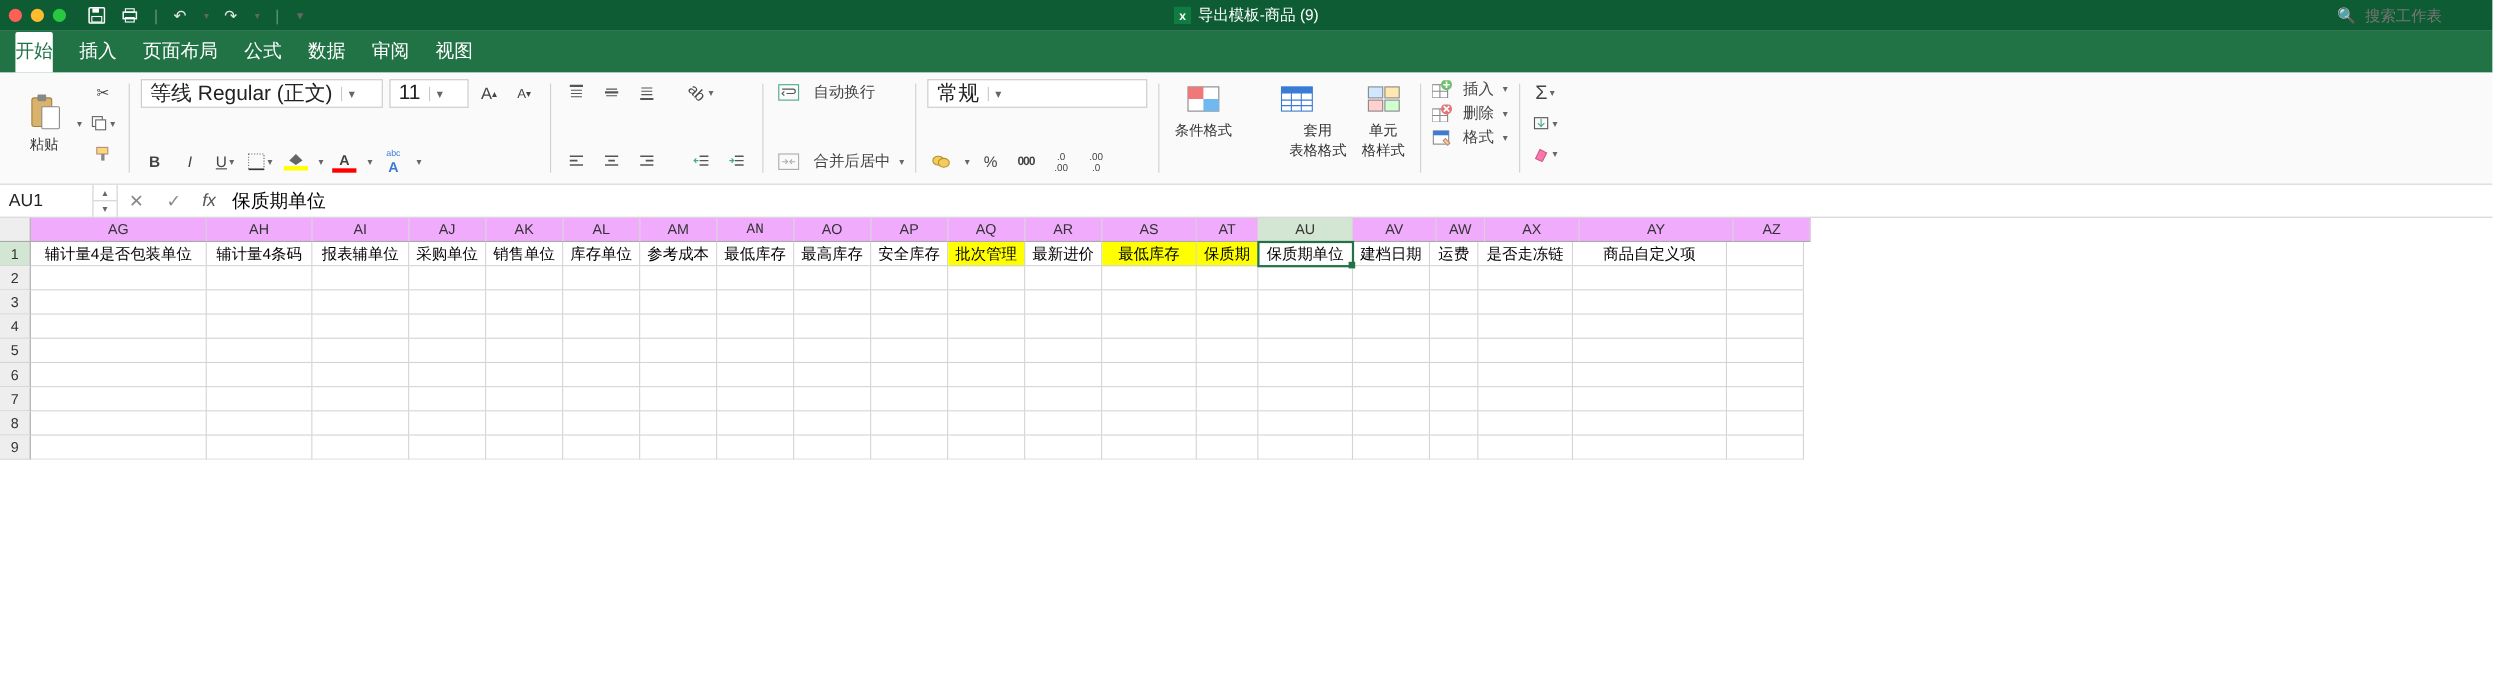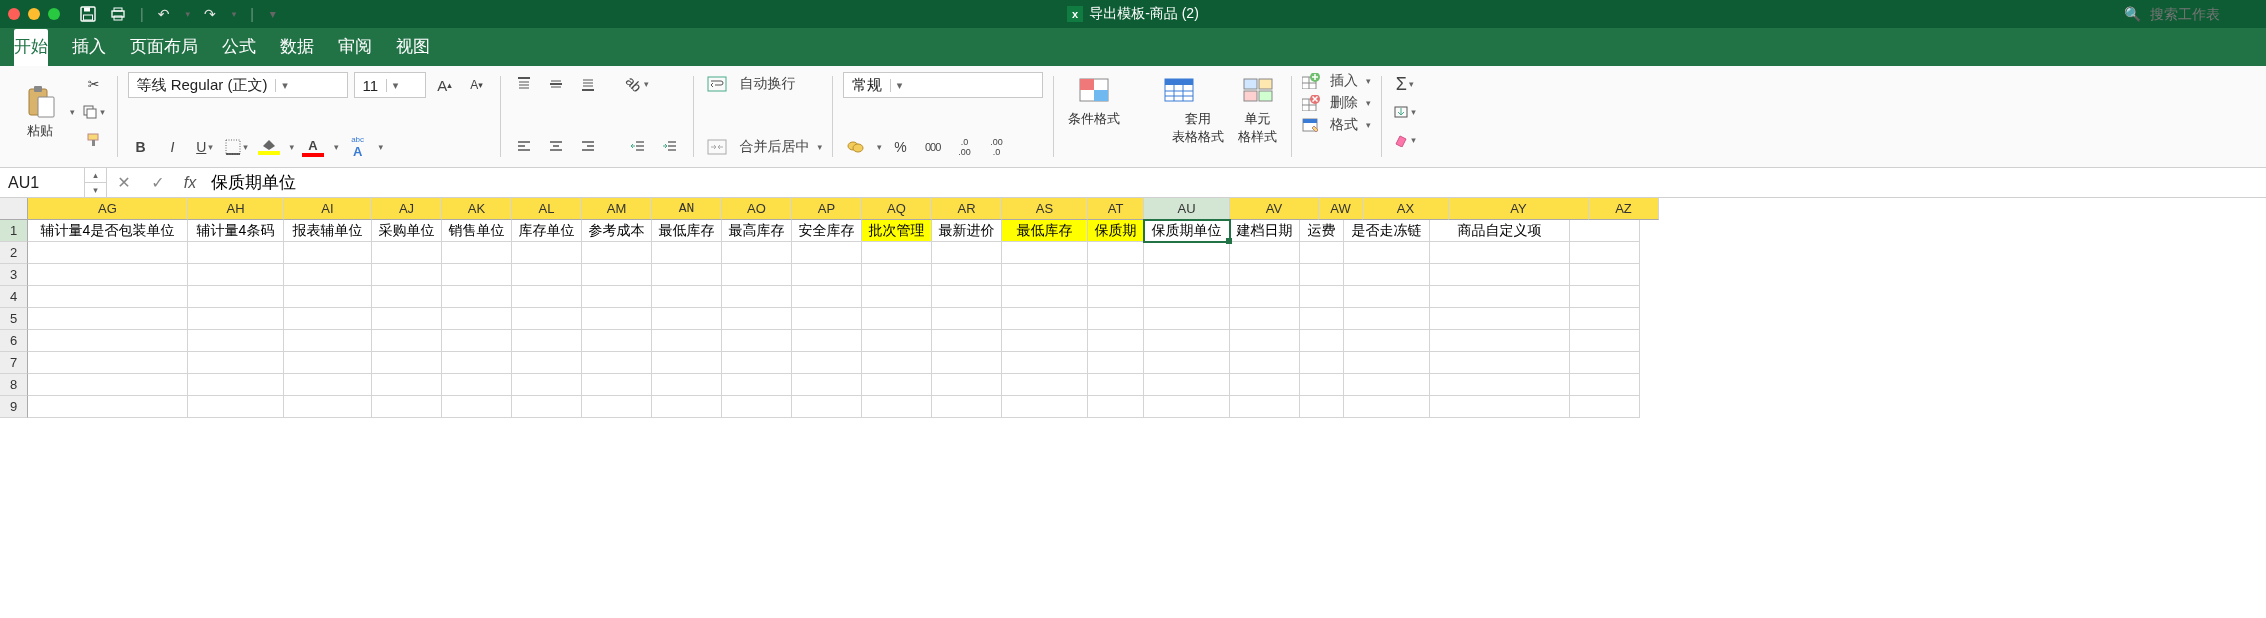--- a/index.html
+++ b/index.html
@@ -64,21 +64,21 @@
   .group { display:flex; flex-direction:column; justify-content:space-between; padding:2px 10px 4px;}
   .group-sep { width:1px; background:var(--border); margin:6px 0;}
   .row{ display:flex; align-items:center; gap:6px;}
   .iconbox{
     width:26px; height:24px; display:flex; align-items:center; justify-content:center;
     border:1px solid transparent; border-radius:2px; font-size:14px; color:#444;
   }
   .bigbtn{ display:flex; flex-direction:column; align-items:center; gap:2px; padding:0 4px; font-size:13px; color:#333;}
   .bigicon{ width:36px; height:36px; display:flex; align-items:center; justify-content:center; font-size:24px;}
   .dd{ display:flex; align-items:center; border:1px solid #c8c8c8; background:#fff; height:26px;}
-  .dd .txt{ padding:0 8px; font-size:15px;text-align:right;}
+  .dd .txt{ padding:0 8px; font-size:19px;text-align:right;}
   .dd .arrow{ width:18px; text-align:center; border-left:1px solid #c8c8c8; font-size:11px; color:#666;}
   .mini-arrow{ font-size:9px; color:#666; margin-left:2px;}
   .stack{ display:flex; flex-direction:column; gap:4px;}
   .underline-box{ width:22px; height:4px;}
   .ub-yellow{ background:#ffff00;}
   .ub-red{ background:#ff0000;}
   .disabled{ color:#aaa;}
   .label-inline{ font-size:14px; color:#444; margin-left:4px;}
 
   
@@ -101,21 +101,21 @@
   .sheet{ display:flex; }
   .rowhdrs{ display:flex; flex-direction:column;}
   .corner{ width:28px; height:22px; background:#eee; border-right:1px solid #aaa; border-bottom:1px solid #aaa;}
   .rowhdr{
     width:28px; height:22px; background:#eee; border-right:1px solid #aaa; border-bottom:1px solid var(--cell-border);
     display:flex; align-items:center; justify-content:center; font-size:13px; color:#333;
   }
   .grid{ flex:1; overflow:hidden;}
   .colhdrs{ display:flex;}
   .colhdr{
-    height:22px; background:#fde047; border-right:1px solid var(--cell-border); border-bottom:1px solid #aaa;
+    height:22px; background:#f0abfc; border-right:1px solid var(--cell-border); border-bottom:1px solid #aaa;
     display:flex; align-items:center; justify-content:center; font-size:13px; color:#333;
   }
   .colhdr.sel{ background:#d3e5d3;}
   .datarow{ display:flex;}
   .cell{
     height:22px; border-right:1px solid var(--cell-border); border-bottom:1px solid var(--cell-border);
     display:flex; align-items:center; justify-content:center; font-size:14px; color:#000;
     white-space:nowrap; overflow:visible; padding:0 2px;
   }
   .cell.hl{ background:var(--highlight-yellow);}
@@ -157,21 +157,21 @@
     <span>↷</span>
       <span class="mini-arrow">▾</span>
     <span class="sep">|</span>
     <span class="mini-arrow" style="font-size:12px;">▾</span>
   </div>
   <div class="title-center">
     <svg width="16" height="16">
         <rect width="16" height="16" fill="#107c41"></rect>
         <text x="8" y="12" text-anchor="middle" fill="#fff" font-size="11" font-weight="bold">x</text>
       </svg>
-    <span>导出模板-商品 (2)</span>
+    <span>导出模板-商品 (9)</span>
   </div>
   <div class="title-right">
     <span>🔍</span>
     <input placeholder="搜索工作表" style="">
   </div>
 </div>
 
 <div class="tabstrip">
   <div class="tab active">开始</div>
   <div class="tab">插入</div>
@@ -393,21 +393,21 @@
     </div>
     <div class="row">
       <div class="iconbox" style="color:#c7a24a;">
         <svg width="18" height="14">
             <ellipse cx="6" cy="6" rx="5" ry="4" fill="#f3cc5c" stroke="#b8902e"></ellipse>
             <ellipse cx="11" cy="8" rx="5" ry="4" fill="#f3cc5c" stroke="#b8902e"></ellipse>
           </svg>
       </div>
         <span class="mini-arrow">▾</span>
       <div class="iconbox">%</div>
-      <div class="iconbox" style="font-size:11px;letter-spacing:-1px;">000</div>
+      <div class="iconbox" style="font-size:11px;letter-spacing:-1px;font-weight:bold;">000</div>
       <div class="iconbox" style="flex-direction:column;font-size:9px;">
         <span>.0</span>
           <span>.00</span>
       </div>
       <div class="iconbox" style="flex-direction:column;font-size:9px;">
         <span>.00</span>
           <span>.0</span>
       </div>
     </div>
   </div>
@@ -549,21 +549,21 @@
         <div class="colhdr" style="width: 70px;">AL</div>
         <div class="colhdr" style="width: 70px;">AM</div>
         <div class="colhdr" style="width: 70px; font-family: Liberation Mono, monospace;">AN</div>
         <div class="colhdr" style="width: 70px;">AO</div>
         <div class="colhdr" style="width: 70px;">AP</div>
         <div class="colhdr" style="width: 70px;">AQ</div>
         <div class="colhdr" style="width: 70px;">AR</div>
         <div class="colhdr" style="width: 86px;">AS</div>
         <div class="colhdr" style="width: 56px;">AT</div>
         <div class="colhdr sel" style="width: 86px;">AU</div>
-        <div class="colhdr" style="width: 89px;">AV</div>
+        <div class="colhdr" style="width: 76px;">AV</div>
         <div class="colhdr" style="width: 44px;">AW</div>
         <div class="colhdr" style="width: 86px;">AX</div>
         <div class="colhdr" style="width: 140px;">AY</div>
         <div class="colhdr" style="width: 70px;">AZ</div>
       </div>
     <div class="dataarea">
         <div class="datarow">
           <div class="cell" style="width: 160px;">辅计量4是否包装单位</div>
           <div class="cell" style="width: 96px;">辅计量4条码</div>
           <div class="cell" style="width: 88px;">报表辅单位</div>

